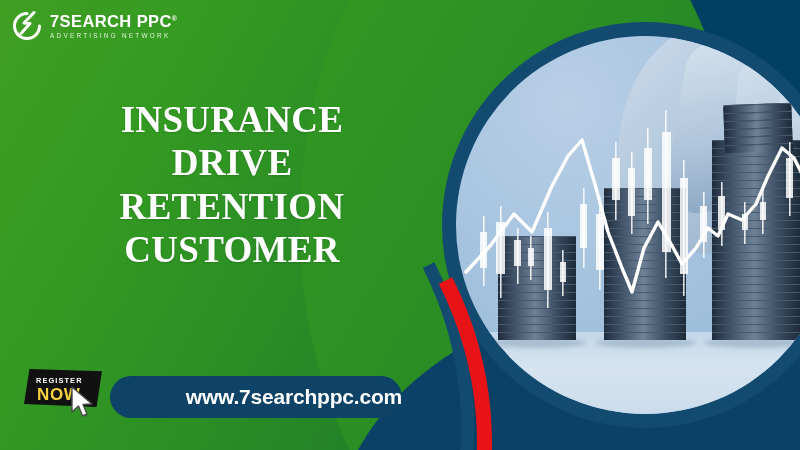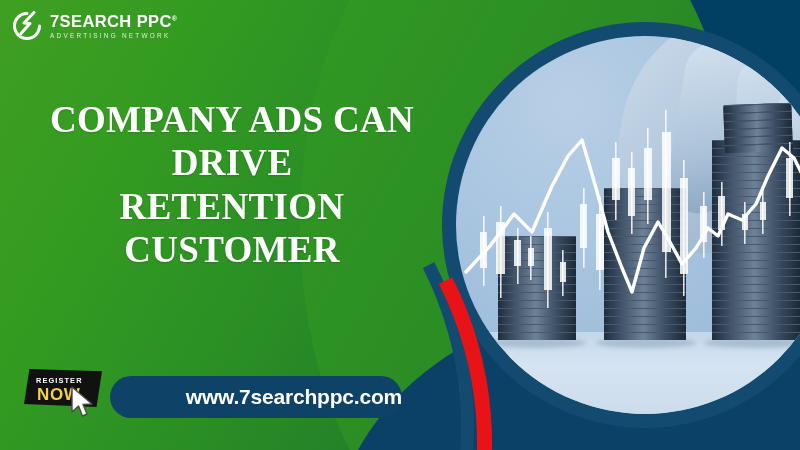--- a/index.html
+++ b/index.html
@@ -310,21 +310,21 @@
     </svg>
     <div class="logo-text">
       <div class="logo-title">
         <span>7SEARCH PPC</span><span class="logo-reg">®</span>
       </div>
       <div class="logo-sub">ADVERTISING NETWORK</div>
     </div>
   </div>
 
   <div class="headline">
-    <span>COMPANY ADS CAN</span>
+    <span>INSURANCE</span>
     <span>DRIVE</span>
     <span>RETENTION</span>
     <span>CUSTOMER</span>
   </div>
 
   <div class="register">
     <div class="reg-shadow"></div>
     <div class="reg-shape"></div>
     <div class="reg-l1">REGISTER</div>
     <div class="reg-l2">NOW</div>

